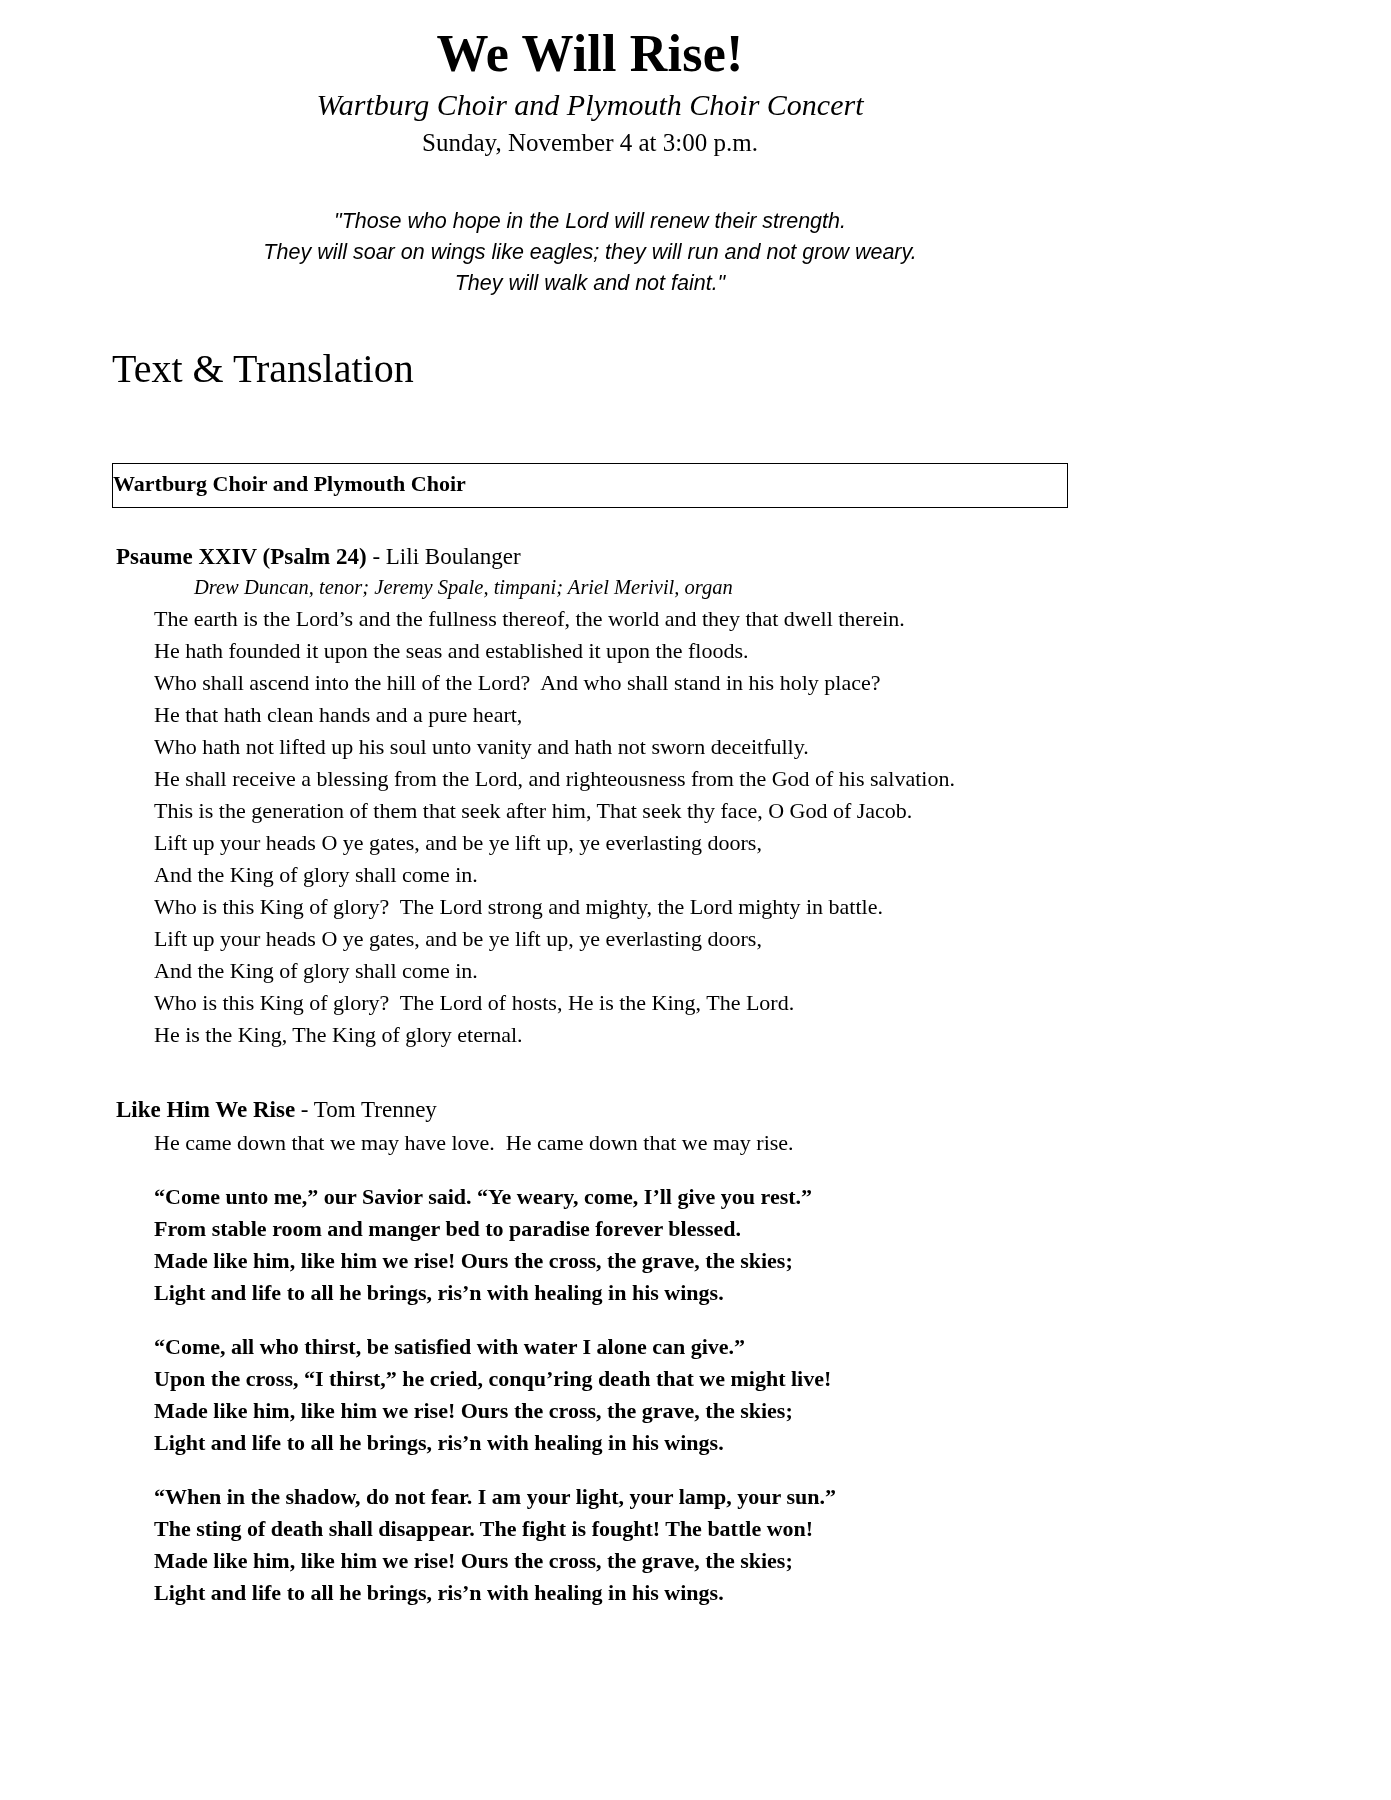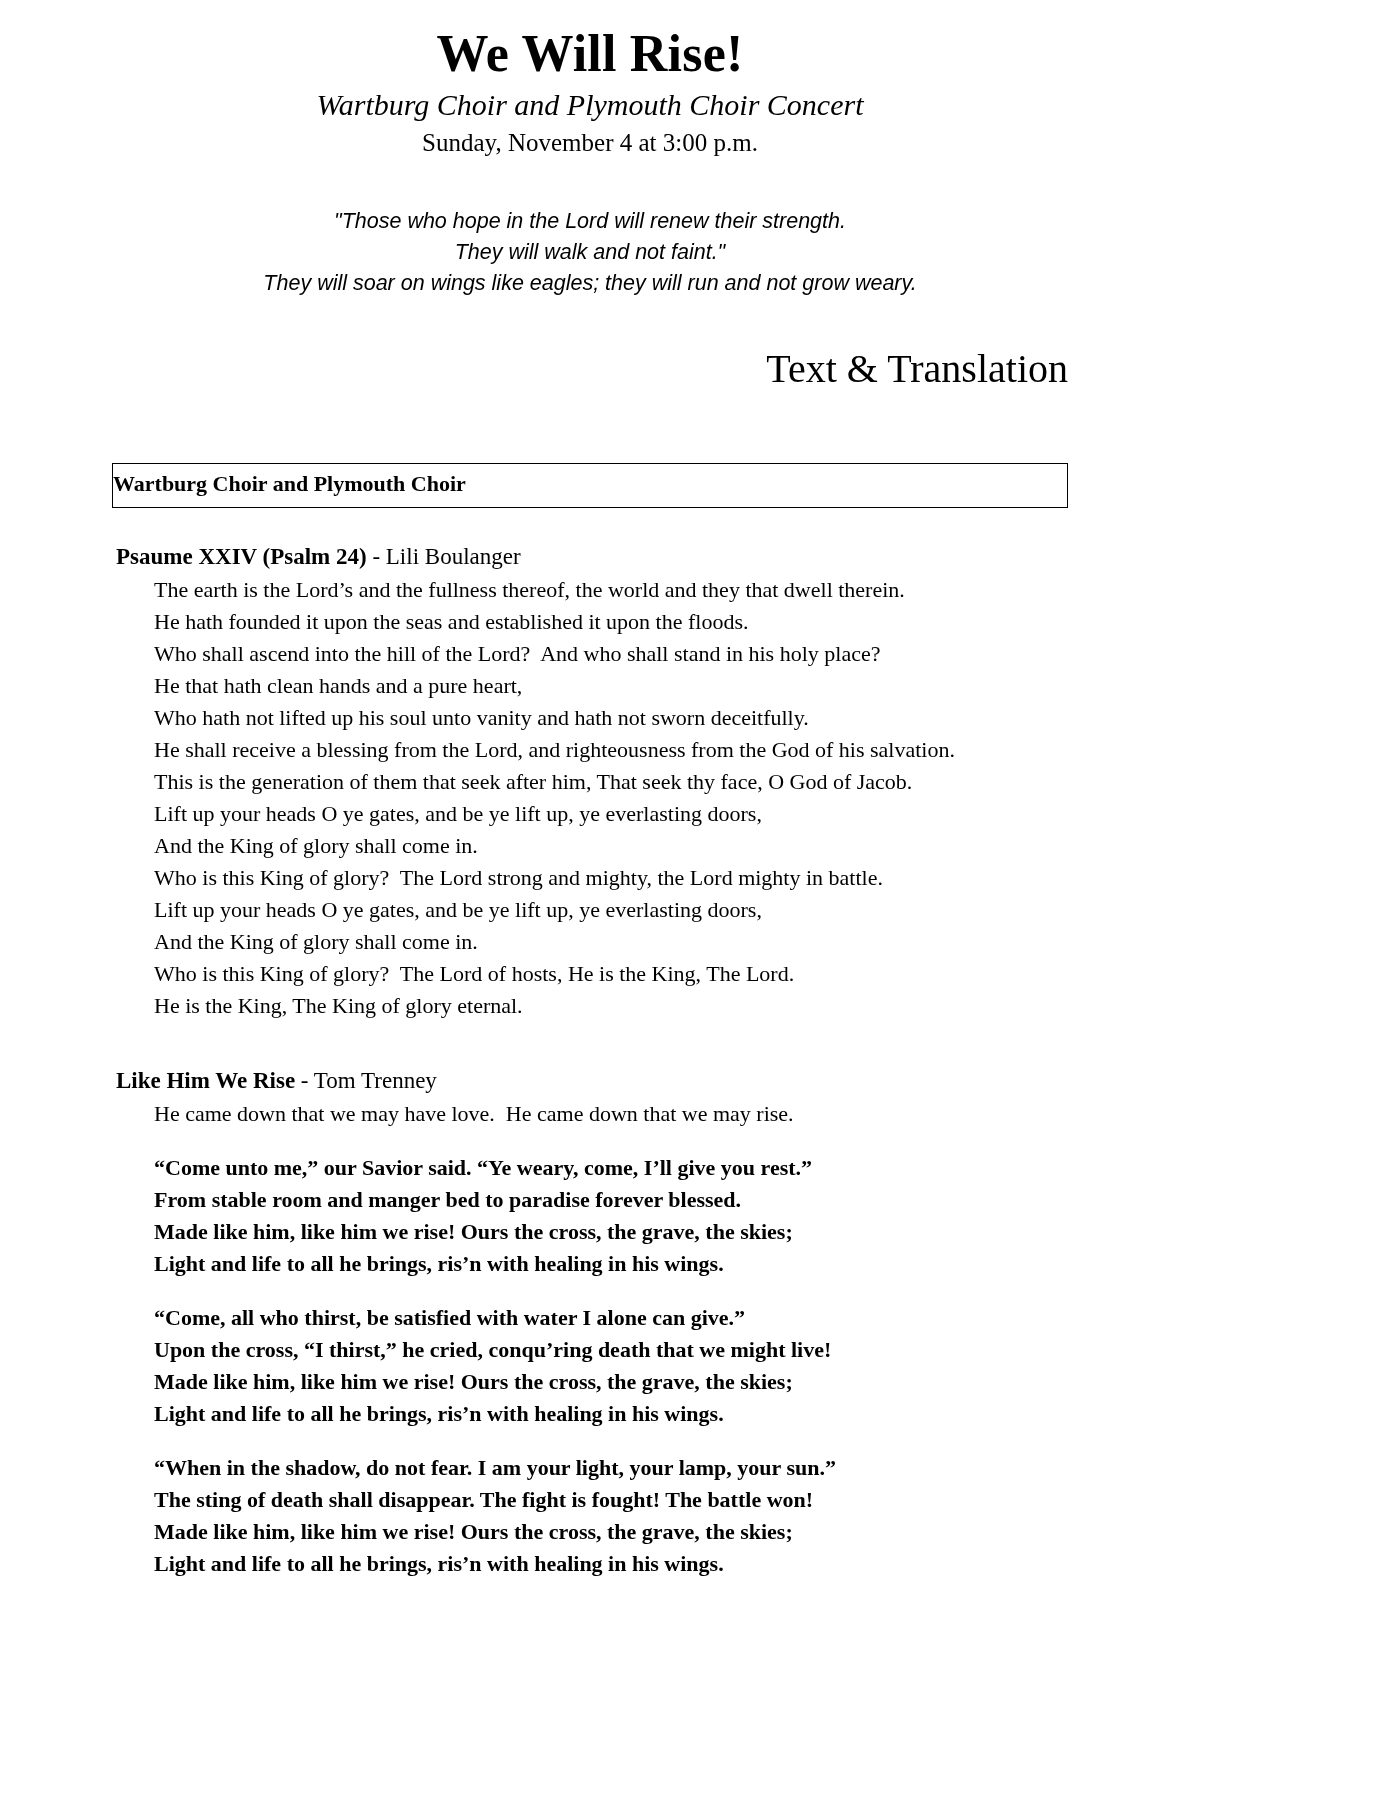--- a/index.html
+++ b/index.html
@@ -50,21 +50,21 @@
     margin-top: 48px;
     text-align: center;
     font-family: "Liberation Sans", sans-serif;
     font-style: italic;
     font-size: 21.5px;
     line-height: 1.45;
   }
   .scripture div { white-space: nowrap; }
 
   .section-title {
-    text-align: right;
+    text-align: left;
     font-size: 40px;
     margin-top: 48px;
     line-height: 1.1;
   }
 
   
   .ensemble-banner {
     margin-top: 72px;
     border: 1px solid #000000;
     text-align: left;
@@ -113,32 +113,33 @@
 <body>
 
 <div class="page">
 
   <h1 class="concert-title">We Will Rise!</h1>
   <div class="concert-subtitle">Wartburg Choir and Plymouth Choir Concert</div>
   <div class="concert-datetime">Sunday, November 4 at 3:00 p.m.</div>
 
   <div class="scripture">
     <div>"Those who hope in the Lord will renew their strength.</div>
+    <div>They will soar on wings like eagles; they will run and not grow weary.</div>
     <div>They will walk and not faint."</div>
-    <div>They will soar on wings like eagles; they will run and not grow weary.</div>
   </div>
 
   <div class="section-title">Text &amp; Translation</div>
 
   <div class="ensemble-banner">Wartburg Choir and Plymouth Choir</div>
 
   <div class="piece">
     <div class="piece-heading">
       <span class="piece-name">Psaume XXIV (Psalm 24)</span><span class="piece-composer"> - Lili Boulanger</span>
     </div>
+    <div class="piece-performers">Drew Duncan, tenor; Jeremy Spale, timpani; Ariel Merivil, organ</div>
     <div class="lyrics">
       <p>The earth is the Lord’s and the fullness thereof, the world and they that dwell therein.
 He hath founded it upon the seas and established it upon the floods.
 Who shall ascend into the hill of the Lord?  And who shall stand in his holy place?
 He that hath clean hands and a pure heart,
 Who hath not lifted up his soul unto vanity and hath not sworn deceitfully.
 He shall receive a blessing from the Lord, and righteousness from the God of his salvation.
 This is the generation of them that seek after him, That seek thy face, O God of Jacob.
 Lift up your heads O ye gates, and be ye lift up, ye everlasting doors,
 And the King of glory shall come in.

